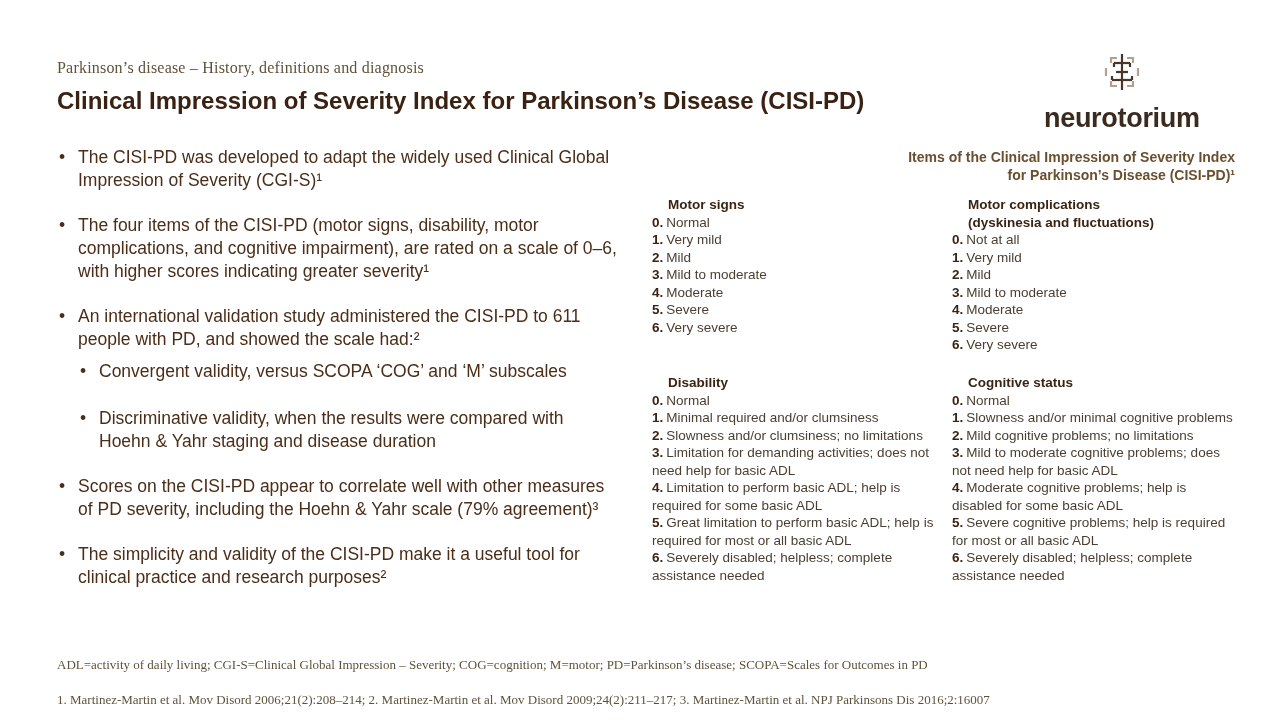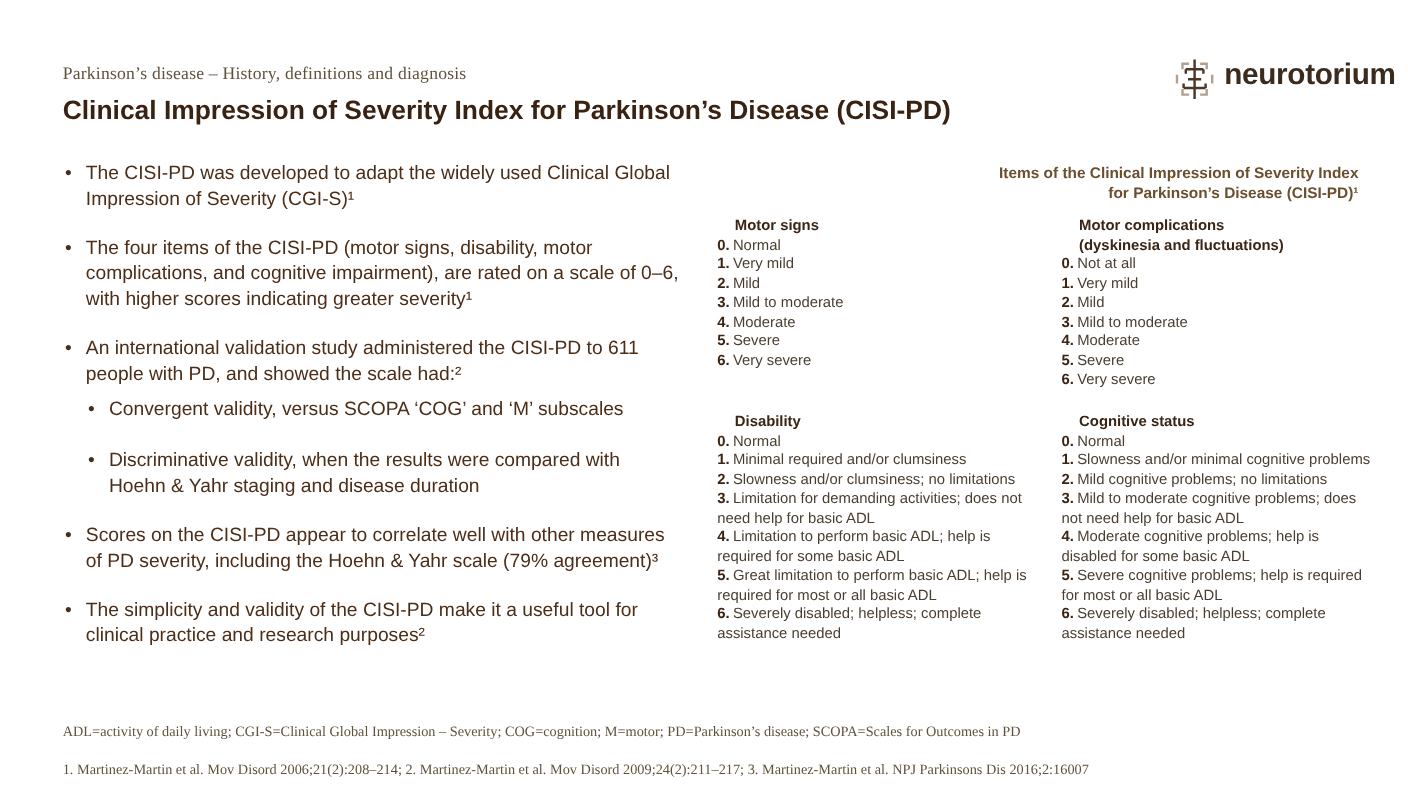--- a/index.html
+++ b/index.html
@@ -10,42 +10,42 @@
   
   .kicker{
     position:absolute;left:57px;top:59px;
     font-family:"Liberation Serif", serif;
     font-size:16px;color:#5f523c;letter-spacing:.2px;
   }
   .slide-title{
     position:absolute;left:57px;top:87px;margin:0;
     font-size:24px;font-weight:700;color:#3a2213;
   }
-  .logo{position:absolute;left:1066px;top:52px;display:flex;gap:7px;}
+  .logo{position:absolute;left:1044px;top:52px;display:flex;align-items:center;gap:7px;flex-direction:column;}
   .logo-text{font-size:27px;font-weight:600;color:#3b2a1e;letter-spacing:-0.3px;}
   
   .bullets{
     list-style:none;margin:0;padding:0;
     position:absolute;left:57px;top:146px;width:560px;
   }
   .bullets li{
     position:relative;padding-left:21px;
     font-size:17.5px;line-height:23px;color:#4b2d18;margin-bottom:22px;
   }
   .bullets li::before{content:"\2022";position:absolute;left:2px;}
   .bullets li.l2{margin-left:21px;margin-bottom:24px;}
   .bullets li.l1:has(+ .l2){margin-bottom:9px;}
   .bullets li.l2:has(+ .l1){margin-bottom:22px;}
   
   .panel{position:absolute;left:652px;top:148px;width:583px;}
   .panel-title{
     text-align:right;font-weight:700;font-size:14px;line-height:18px;color:#6a4f2e;
   }
   .panel-grid{
-    display:grid;grid-template-columns:283px 283px;column-gap:30px;
+    display:grid;grid-template-columns:283px 283px;column-gap:17px;
     grid-template-rows:178px auto;margin-top:12px;
   }
   .section-heading{
     font-weight:700;font-size:13.5px;line-height:17.5px;color:#3a2413;padding-left:16px;
   }
   .scale-item{font-size:13.5px;line-height:17.5px;color:#4a3e31;}
   .scale-item .num{font-weight:700;color:#3a2413;margin-right:3px;}
   
   .abbrev,.refs{
     position:absolute;left:57px;

